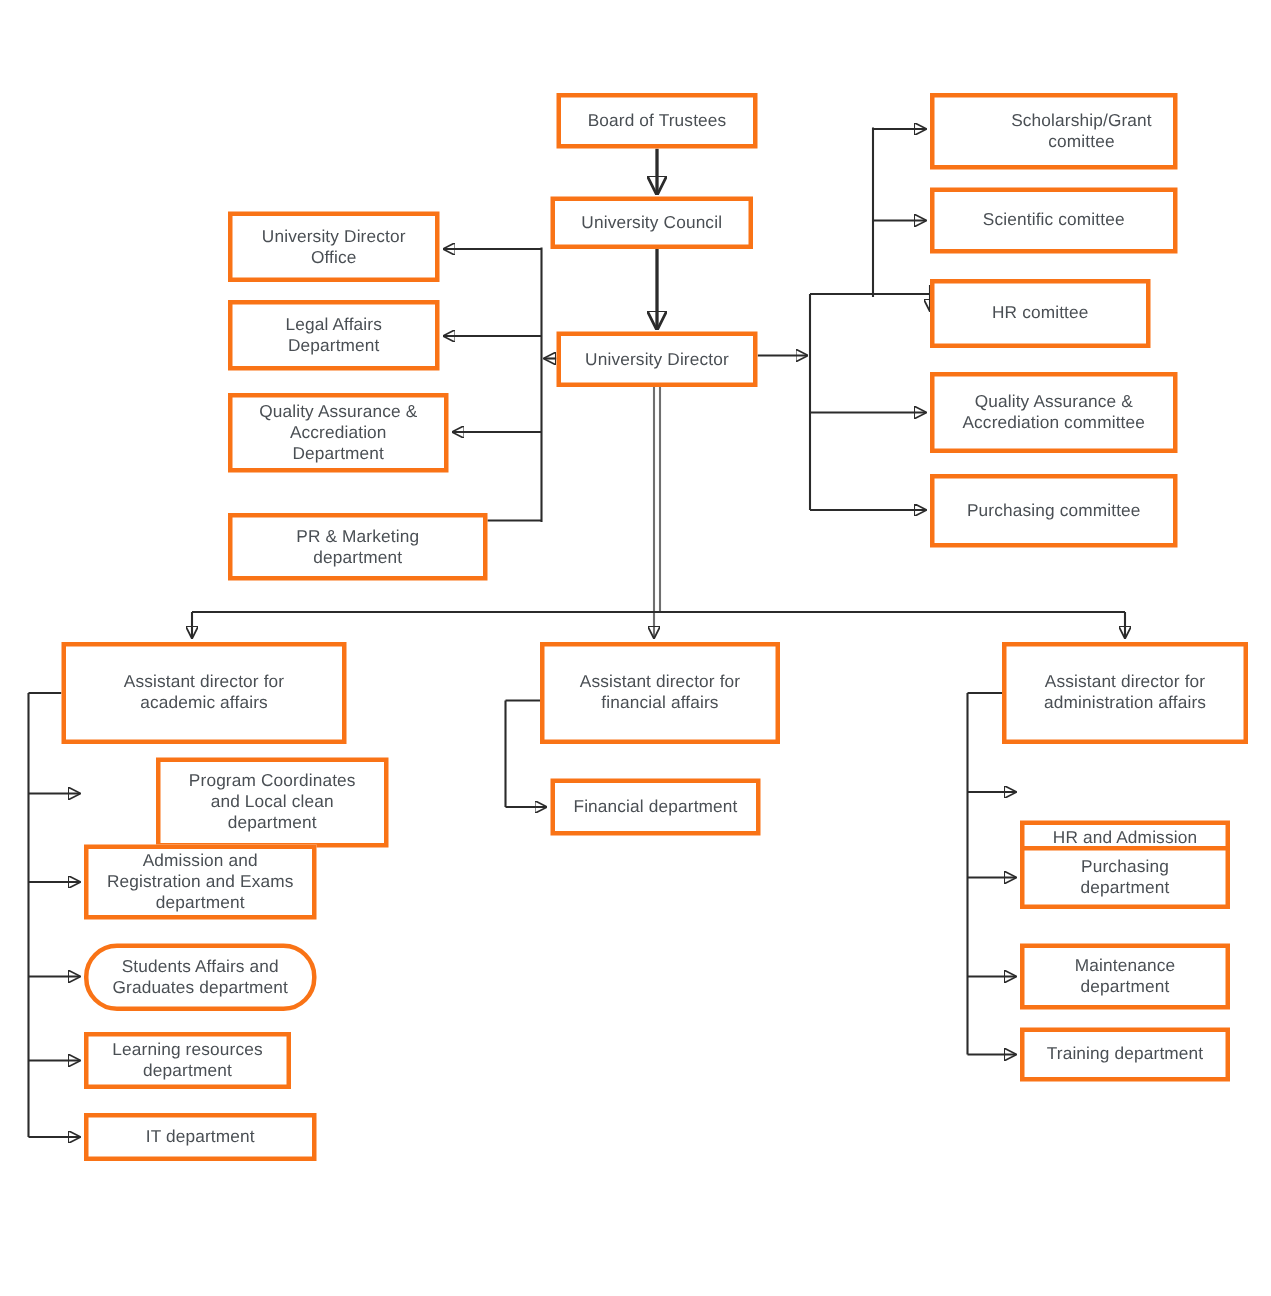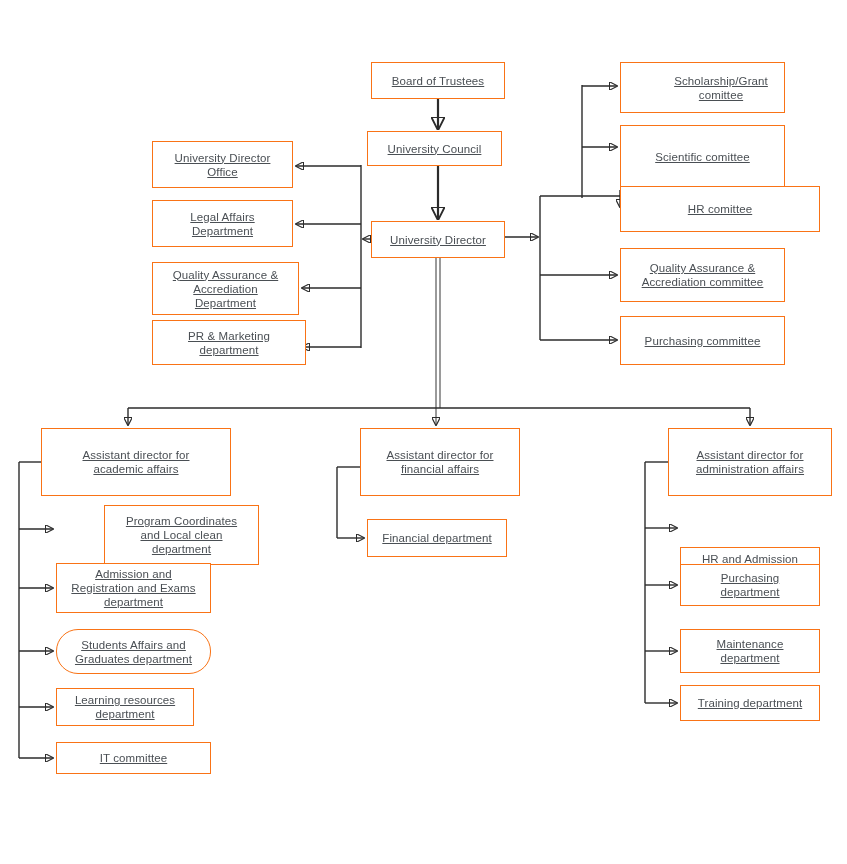--- a/index.html
+++ b/index.html
@@ -14,32 +14,31 @@
   #canvas {
     position: relative;
     width: 847px;
     height: 864px;
     background: #ffffff;
     overflow: hidden;
   }
   .node {
     position: absolute;
     box-sizing: border-box;
-    border: 1px solid #f97316;
+    border: 3px solid #f97316;
     background: #ffffff;
     color: #4a4f54;
     font-size: 11.5px;
     line-height: 14px;
     text-align: center;
     display: flex;
     align-items: center;
     justify-content: center;
     padding: 2px 4px;
     letter-spacing: 0.1px;
-    text-decoration: underline;
   }
   .node span {
     display: block;
     white-space: pre-line;
   }
   svg#wires {
     position: absolute;
     left: 0;
     top: 0;
     width: 847px;
@@ -158,35 +157,35 @@
     <span>Legal Affairs
 Department</span>
   </div>
 
   <div class="node" style="left:152px; top:262px; width:147px; height:53px;">
     <span>Quality Assurance &amp;
 Accrediation
 Department</span>
   </div>
 
-  <div class="node" style="left:152px; top:320px; width:154px; height:45px;">
+  <div class="node" style="left:152px; top:342px; width:173px; height:45px;">
     <span>PR &amp; Marketing
 department</span>
   </div>
 
   <div class="node" style="left:620px; top:62px; width:165px; height:51px;padding-left:41px;">
     <span>Scholarship/Grant
 comittee</span>
   </div>
 
-  <div class="node" style="left:620px; top:125px; width:165px; height:64px;">
+  <div class="node" style="left:620px; top:125px; width:165px; height:44px;">
     <span>Scientific comittee</span>
   </div>
 
-  <div class="node" style="left:620px; top:186px; width:200px; height:46px;">
+  <div class="node" style="left:620px; top:186px; width:147px; height:46px;">
     <span>HR comittee</span>
   </div>
 
   <div class="node" style="left:620px; top:248px; width:165px; height:54px;">
     <span>Quality Assurance &amp;
 Accrediation committee</span>
   </div>
 
   <div class="node" style="left:620px; top:316px; width:165px; height:49px;">
     <span>Purchasing committee</span>
@@ -213,21 +212,21 @@
     <span>Students Affairs and
 Graduates department</span>
   </div>
 
   <div class="node" style="left:56px; top:688px; width:138px; height:38px;">
     <span>Learning resources
 department</span>
   </div>
 
   <div class="node" style="left:56px; top:742px; width:155px; height:32px;">
-    <span>IT committee</span>
+    <span>IT department</span>
   </div>
 
   <div class="node" style="left:360px; top:428px; width:160px; height:68px;">
     <span>Assistant director for
 financial affairs</span>
   </div>
 
   <div class="node" style="left:367px; top:519px; width:140px; height:38px;">
     <span>Financial department</span>
   </div>

